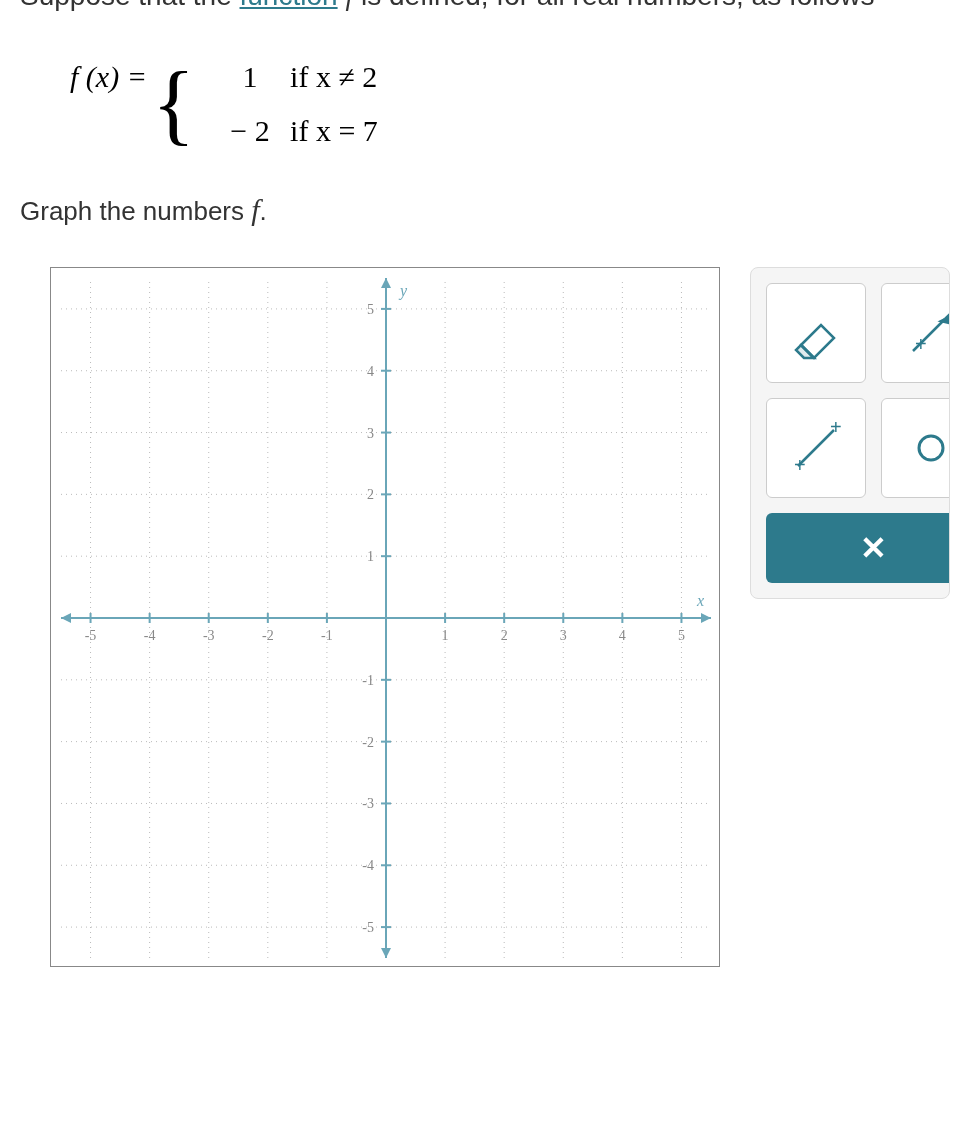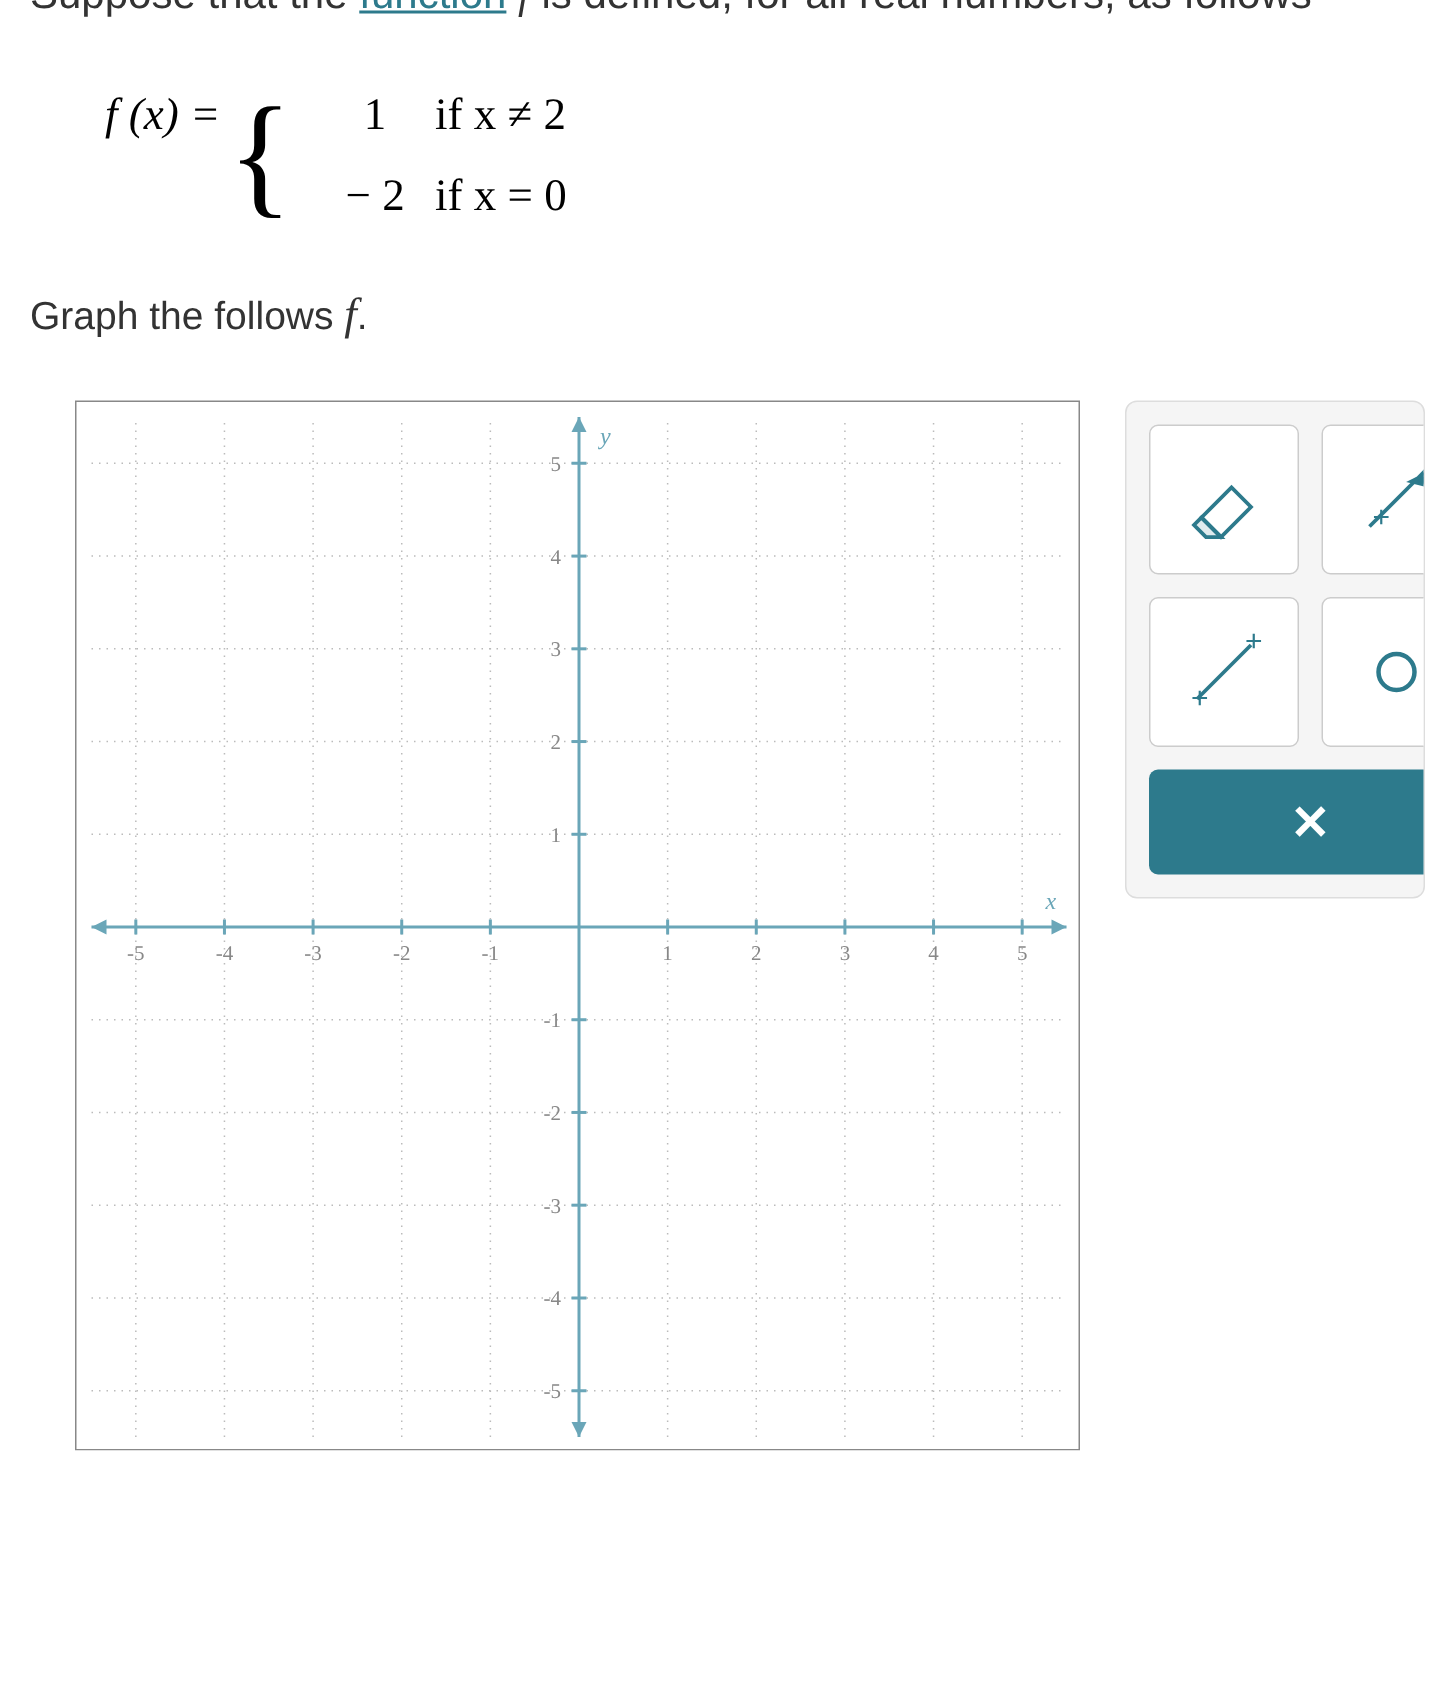--- a/index.html
+++ b/index.html
@@ -141,28 +141,28 @@
   <span class="fx-label">f (x) =</span>
   <div class="brace-container">
     <span class="brace">{</span>
     <div class="cases">
       <div class="case-row">
         <span class="case-val">1</span>
         <span class="case-cond">if x ≠ 2</span>
       </div>
       <div class="case-row">
         <span class="case-val">− 2</span>
-        <span class="case-cond">if x = 0</span>
+        <span class="case-cond">if x = 7</span>
       </div>
     </div>
   </div>
 </div>
 
 <div class="instruction">
-  <span>Graph the follows </span><span class="fvar">f</span><span>.</span>
+  <span>Graph the numbers </span><span class="fvar">f</span><span>.</span>
 </div>
 
 <div class="bottom-area">
   <div class="graph-container">
     <svg id="graph-svg" width="670" height="700">
         <line x1="39.54545454545455" y1="690" x2="39.54545454545455" y2="10" stroke="#bbb" stroke-width="1" stroke-dasharray="1,4"></line>
         <line x1="98.63636363636363" y1="690" x2="98.63636363636363" y2="10" stroke="#bbb" stroke-width="1" stroke-dasharray="1,4"></line>
         <line x1="157.72727272727272" y1="690" x2="157.72727272727272" y2="10" stroke="#bbb" stroke-width="1" stroke-dasharray="1,4"></line>
         <line x1="216.8181818181818" y1="690" x2="216.8181818181818" y2="10" stroke="#bbb" stroke-width="1" stroke-dasharray="1,4"></line>
         <line x1="275.90909090909093" y1="690" x2="275.90909090909093" y2="10" stroke="#bbb" stroke-width="1" stroke-dasharray="1,4"></line>

